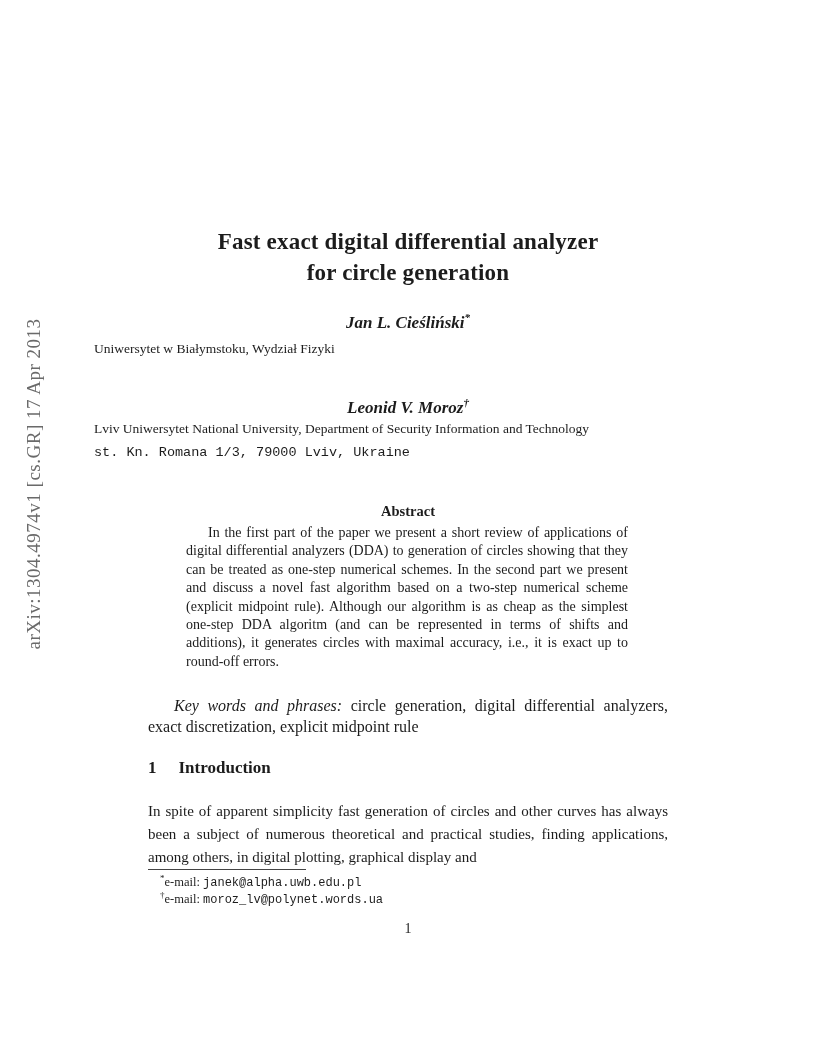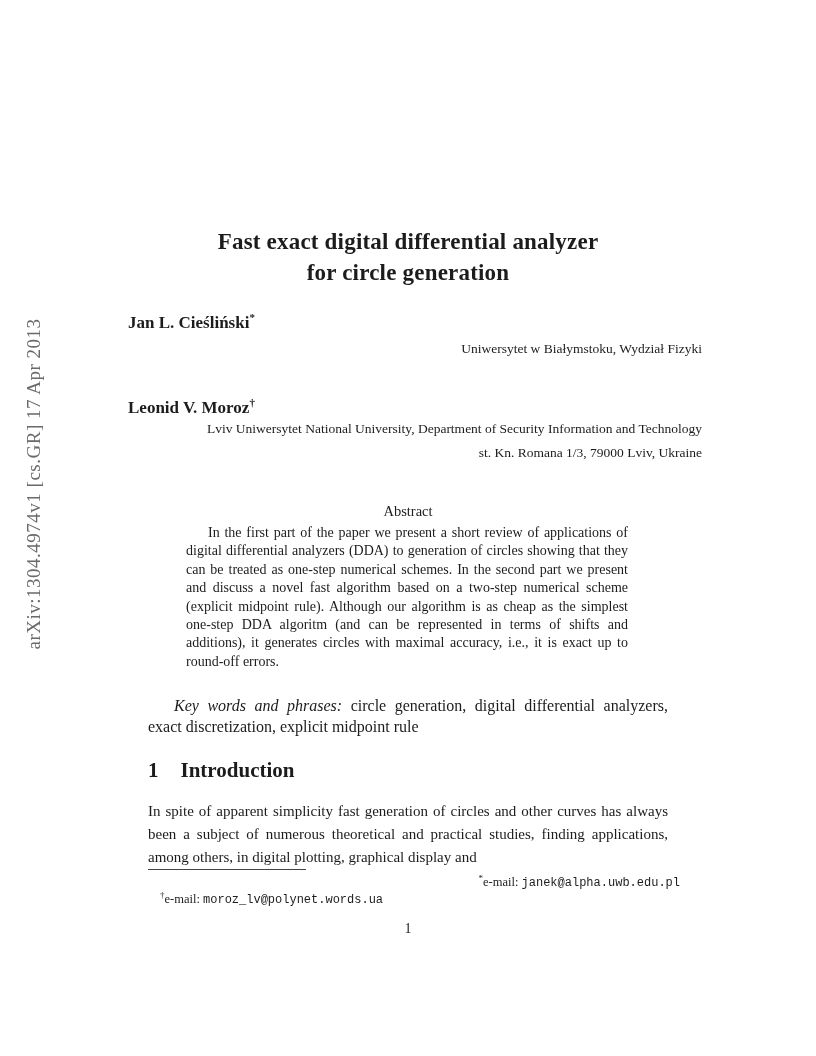--- a/index.html
+++ b/index.html
@@ -31,37 +31,39 @@
     font-size: 23px;
     font-weight: bold;
     line-height: 31px;
     letter-spacing: 0.2px;
     font-family: Liberation Serif, serif;
   }
 
   .author-name {
     position: absolute;
     left: 128px; width: 560px;
+    text-align: center;
     font-size: 17px;
     font-weight: bold;
+    font-style: italic;
   }
   .author-name sup { font-size: 11px; font-weight: bold; }
   .affil {
     position: absolute;
-    left: 82px; width: 620px;
-    text-align: right;
+    left: 94px; width: 620px;
+    text-align: left;
     font-size: 13.5px;
   }
 
   .abstract-heading {
     position: absolute;
     top: 503px; left: 128px; width: 560px;
     text-align: center;
     font-size: 14.5px;
-    font-weight: normal;
+    font-weight: bold;
   }
   .abstract-body {
     position: absolute;
     top: 524px; left: 186px; width: 442px;
     font-size: 14px;
     line-height: 18.4px;
     text-align: justify;
     text-indent: 22px;
   }
 
@@ -71,21 +73,21 @@
     font-size: 16px;
     line-height: 21px;
     text-align: justify;
     text-indent: 26px;
   }
   .keywords .kw-label { font-style: italic; }
 
   .section-heading {
     position: absolute;
     top: 758px; left: 148px; width: 520px;
-    font-size: 21px;
+    font-size: 17px;
     font-weight: bold;
   }
   .section-heading .sec-num { margin-right: 22px; }
 
   .body-par {
     position: absolute;
     top: 800px; left: 148px; width: 520px;
     font-size: 15px;
     line-height: 23px;
     text-align: justify;
@@ -128,39 +130,39 @@
 
   <div class="author-name" style="top: 311px;">
     <span>Jan L. Cieśliński</span><sup>*</sup>
   </div>
   <div class="affil" style="top: 341px;">Uniwersytet w Białymstoku, Wydział Fizyki</div>
 
   <div class="author-name" style="top: 396px;">
     <span>Leonid V. Moroz</span><sup>†</sup>
   </div>
   <div class="affil" style="top: 421px;">Lviv Uniwersytet National University, Department of Security Information and Technology</div>
-  <div class="affil" style="top: 445px;">st. Kn. Romana 1/3, 79000 Lviv, Ukraine</div>
+  <div class="affil" style="top: 445px; font-family: Liberation Mono, monospace;">st. Kn. Romana 1/3, 79000 Lviv, Ukraine</div>
 
   <div class="abstract-heading">Abstract</div>
 
   <div class="abstract-body">In the first part of the paper we present a short review of applications of digital differential analyzers (DDA) to generation of circles showing that they can be treated as one-step numerical schemes. In the second part we present and discuss a novel fast algorithm based on a two-step numerical scheme (explicit midpoint rule). Although our algorithm is as cheap as the simplest one-step DDA algoritm (and can be represented in terms of shifts and additions), it generates circles with maximal accuracy, i.e., it is exact up to round-off errors.</div>
 
   <div class="keywords">
     <span class="kw-label">Key words and phrases:</span><span> circle generation, digital differential analyzers, exact discretization, explicit midpoint rule</span>
   </div>
 
   <div class="section-heading">
     <span class="sec-num">1</span><span>Introduction</span>
   </div>
 
   <div class="body-par">In spite of apparent simplicity fast generation of circles and other curves has always been a subject of numerous theoretical and practical studies, finding applications, among others, in digital plotting, graphical display and</div>
 
   <div class="footnote-rule"></div>
 
-  <div class="footnote" style="top: 873px; text-align: right;">
+  <div class="footnote" style="top: 873px;">
     <sup>*</sup><span>e-mail: </span><span class="email">janek@alpha.uwb.edu.pl</span>
   </div>
   <div class="footnote" style="top: 890px;">
     <sup>†</sup><span>e-mail: </span><span class="email">moroz_lv@polynet.words.ua</span>
   </div>
 
   <div class="page-number">1</div>
 
 </div>
 

